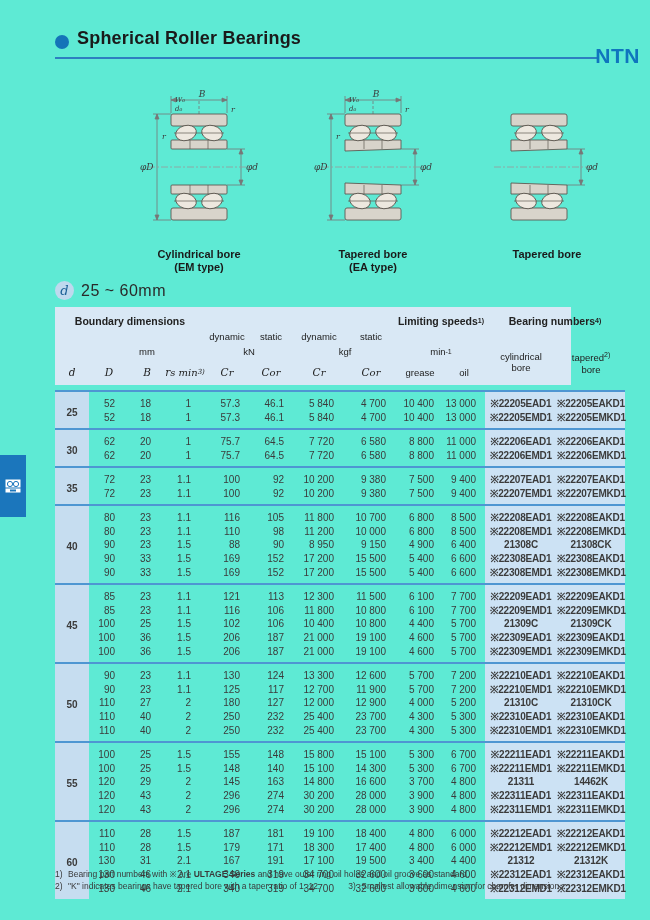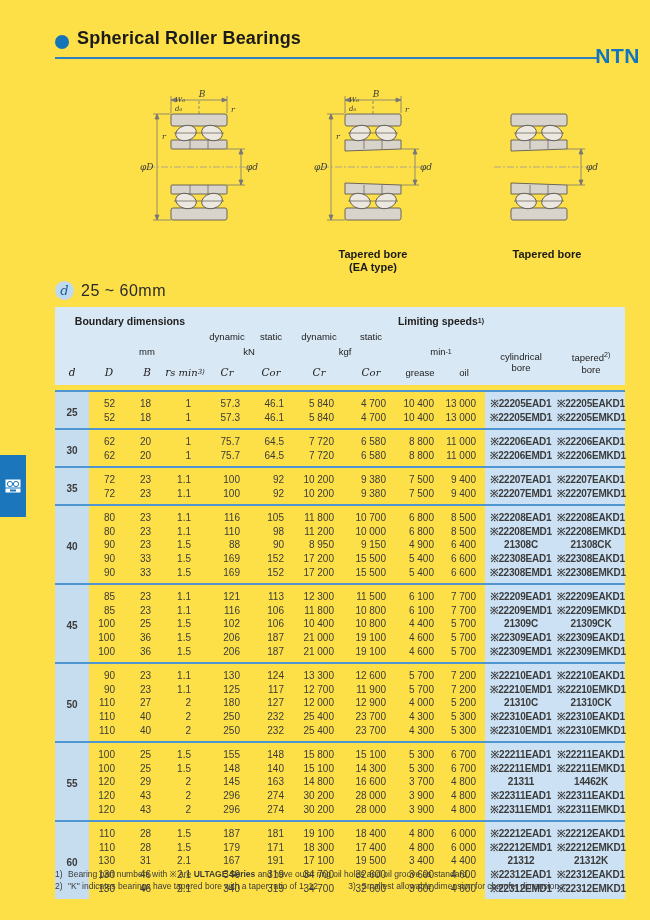--- a/index.html
+++ b/index.html
@@ -1,17 +1,17 @@
 <!DOCTYPE html>
 <html><head>
 <meta charset="utf-8">
 <style>
   * { margin:0; padding:0; box-sizing:border-box; }
   body { background:#888; font-family:"Liberation Sans", sans-serif; }
-  .page { position:relative; width:650px; height:920px; background:#fde047; overflow:hidden; }
+  .page { position:relative; width:650px; height:920px; background:#5eead4; overflow:hidden; }
 
   
   .hdr { position:absolute; top:28px; left:55px; right:10px; height:36px; }
   .hdr-dot { position:absolute; left:0; top:7px; width:14px; height:14px; border-radius:50%; background:#1474B8; }
   .hdr-title { position:absolute; left:22px; top:0; font-size:18px; font-weight:bold; color:#1a1a1a; letter-spacing:0.2px; }
   .hdr-rule { position:absolute; left:55px; top:57px; width:543px; height:2px; background:#2D7FC0; }
   .hdr-logo { position:absolute; right:10px; top:44px; font-size:21px; font-weight:800; color:#0F75BE; letter-spacing:0.5px; font-family:"Liberation Sans", sans-serif; }
 
   
   .figs { position:absolute; top:88px; left:118px; width:510px; display:flex; gap:12px; }
@@ -19,21 +19,21 @@
   .fig svg { display:block; margin:0 auto; }
   .fig-cap { font-size:11px; font-weight:bold; color:#1a1a1a; line-height:13px; margin-top:2px; }
   .dimtext { font-family:"DejaVu Serif", serif; font-style:italic; fill:#3a3a3a; }
 
   
   .sizelbl { position:absolute; top:281px; left:55px; display:flex; align-items:center; }
   .sizelbl .circ { width:19px; height:19px; border-radius:50%; background:#BFD9EE; color:#1a5f96; font-family:"DejaVu Serif", serif; font-style:italic; font-size:13px; display:flex; align-items:center; justify-content:center; margin-right:7px; }
   .sizelbl .rng { font-size:16px; color:#2a2a2a; letter-spacing:0.5px; }
 
   
-  .thead { position:absolute; top:307px; left:55px; width:570px; background:#D9E8F5;
+  .thead { position:absolute; top:307px; left:55px; width:516px; background:#D9E8F5;
            display:grid; padding-top:4px;
            grid-template-columns:34px 40px 36px 40px 44px 44px 52px 52px 46px 42px 72px 68px;
            grid-template-rows:19px 13px 16px 26px; }
   .thead div { display:flex; align-items:center; justify-content:center; color:#222; }
   .h-grp { font-size:10.5px; font-weight:bold; }
   .h-sm  { font-size:9.5px; }
   .h-sym { font-family:"DejaVu Serif", serif; font-style:italic; font-size:10.5px; }
   .h-sym sub { font-size:10px; font-style:italic; }
   sup { font-size:7px; }
   .h-bore { flex-direction:column; font-size:9.5px; line-height:11px; justify-content:flex-end; padding-bottom:4px; }
@@ -115,20 +115,24 @@
         <g font-size="9" class="dimtext">
           <text x="84" y="9" text-anchor="middle">B</text>
           <text x="57" y="14" font-size="7">W₀</text>
           <text x="57" y="23" font-size="7">d₀</text>
           <text x="113" y="24" font-size="8">r</text>
           <text x="44" y="51" font-size="8">r</text>
           <text x="22" y="82">φD</text>
           <text x="128" y="82">φd</text>
         </g>
       </svg>
+      <div class="fig-cap">
+        <div>Cylindrical bore</div>
+        <div>(EM type)</div>
+      </div>
     </div>
 
     <div class="fig">
       <svg width="162" height="158" viewBox="0 0 162 158">
         <g stroke="#777" stroke-width="0.8" fill="none">
           <line x1="53" y1="12" x2="109" y2="12"></line>
           <path d="M53 12 l5 -2 v4 z M109 12 l-5 -2 v4 z" fill="#777"></path>
           <line x1="53" y1="8" x2="53" y2="25"></line>
             <line x1="109" y1="8" x2="109" y2="25"></line>
           <line x1="81" y1="13" x2="81" y2="26" stroke-dasharray="3 2"></line>
@@ -224,20 +228,24 @@
   </div>
 
   <div class="thead">
     <div class="h-grp" style="grid-area:1/1/2/5">
         <span>Boundary dimensions</span>
       </div>
     <div class="h-grp" style="grid-area:1/9/2/11">
         <span>Limiting speeds</span>
         <sup>1)</sup>
       </div>
+    <div class="h-grp" style="grid-area:1/11/2/13">
+        <span>Bearing numbers</span>
+        <sup>4)</sup>
+      </div>
 
     <div class="h-sm" style="grid-area:2/5/3/6">dynamic</div>
     <div class="h-sm" style="grid-area:2/6/3/7">static</div>
     <div class="h-sm" style="grid-area:2/7/3/8">dynamic</div>
     <div class="h-sm" style="grid-area:2/8/3/9">static</div>
 
     <div class="h-sm" style="grid-area:3/2/4/5">mm</div>
     <div class="h-sm" style="grid-area:3/5/4/7">kN</div>
     <div class="h-sm" style="grid-area:3/7/4/9">kgf</div>
     <div class="h-sm" style="grid-area:3/9/4/11">

